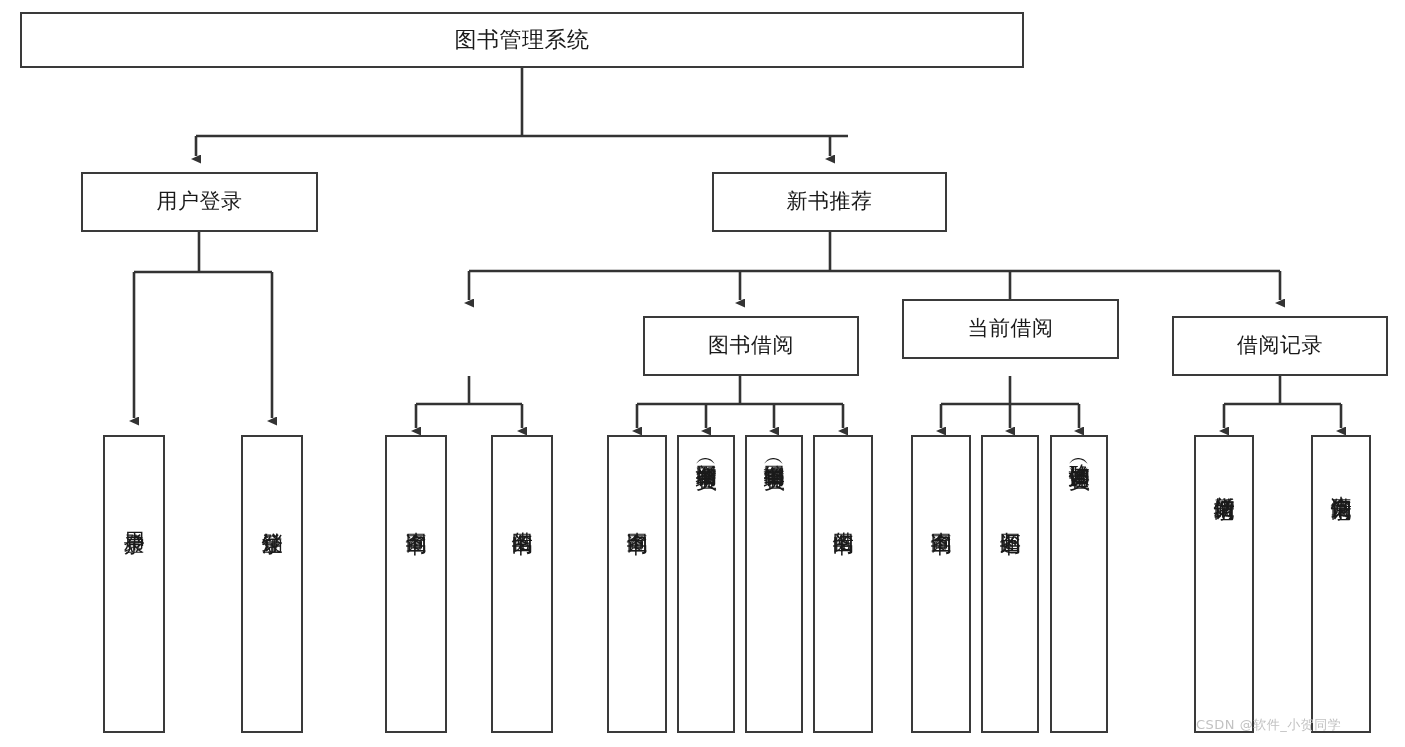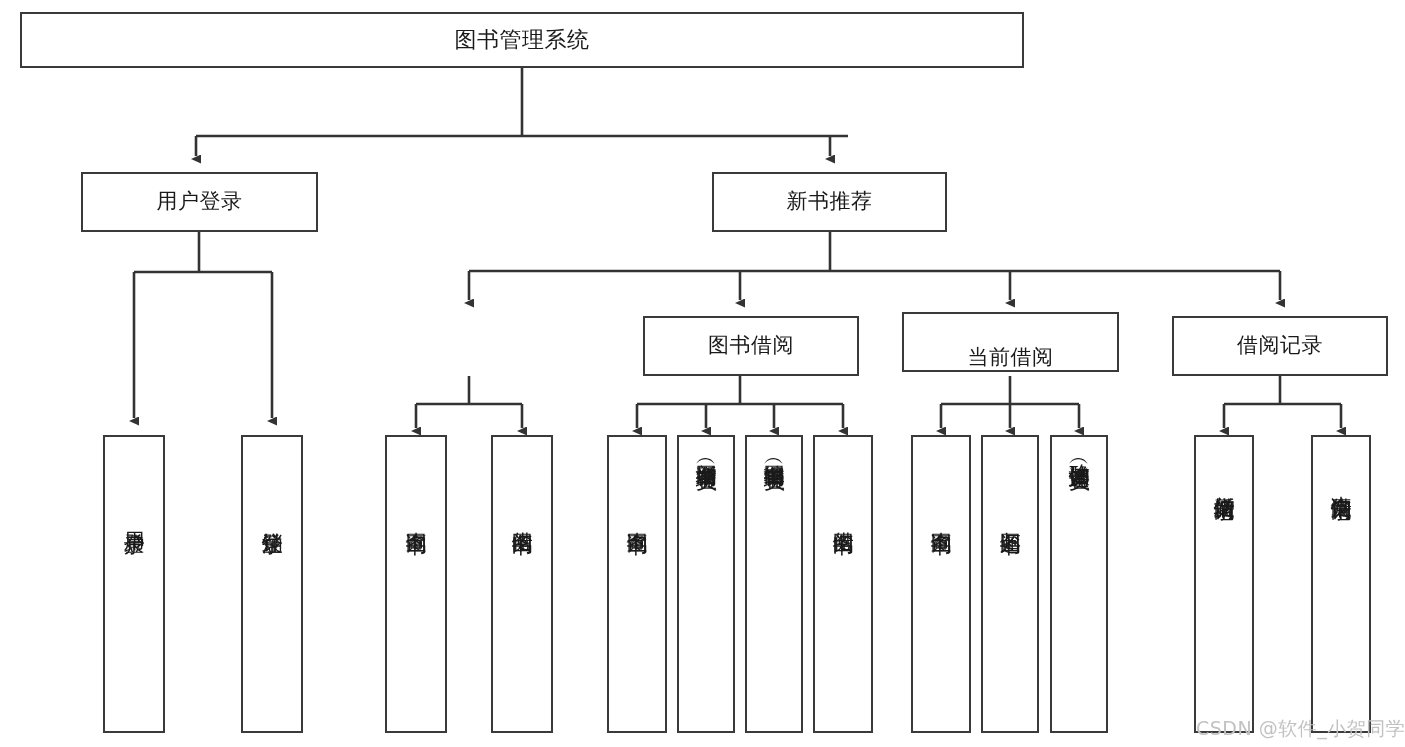--- a/index.html
+++ b/index.html
@@ -59,21 +59,21 @@
   .node.vert .node-label {
     writing-mode: vertical-rl;
     text-orientation: upright;
     font-size: 21px;
     line-height: 1.06;
     letter-spacing: 1px;
     white-space: nowrap;
   }
   .watermark {
     position: absolute;
-    font-size: 19px;
+    font-size: 13px;
     color: #c2c2c2;
     white-space: nowrap;
     letter-spacing: 0.5px;
     text-align: right;
   }
 </style>
 </head>
 <body>
 
 <div id="diagram-root">
@@ -138,21 +138,21 @@
 
   <div class="node horiz" style="left:712px; top:172px; width:235px; height:60px;">
     <span class="node-label">新书推荐</span>
   </div>
 
 
   <div class="node horiz" style="left:643px; top:316px; width:216px; height:60px;">
     <span class="node-label">图书借阅</span>
   </div>
 
-  <div class="node horiz" style="left:902px; top:312px; width:217px; height:60px;align-items:flex-end;">
+  <div class="node horiz" style="left:902px; top:299px; width:217px; height:60px;">
     <span class="node-label">当前借阅</span>
   </div>
 
   <div class="node horiz" style="left:1172px; top:316px; width:216px; height:60px;">
     <span class="node-label">借阅记录</span>
   </div>
 
   <div class="node vert" style="left:103px; top:435px; width:62px; height:298px; padding-top:78px;">
     <span class="node-label">用户登录</span>
   </div>

